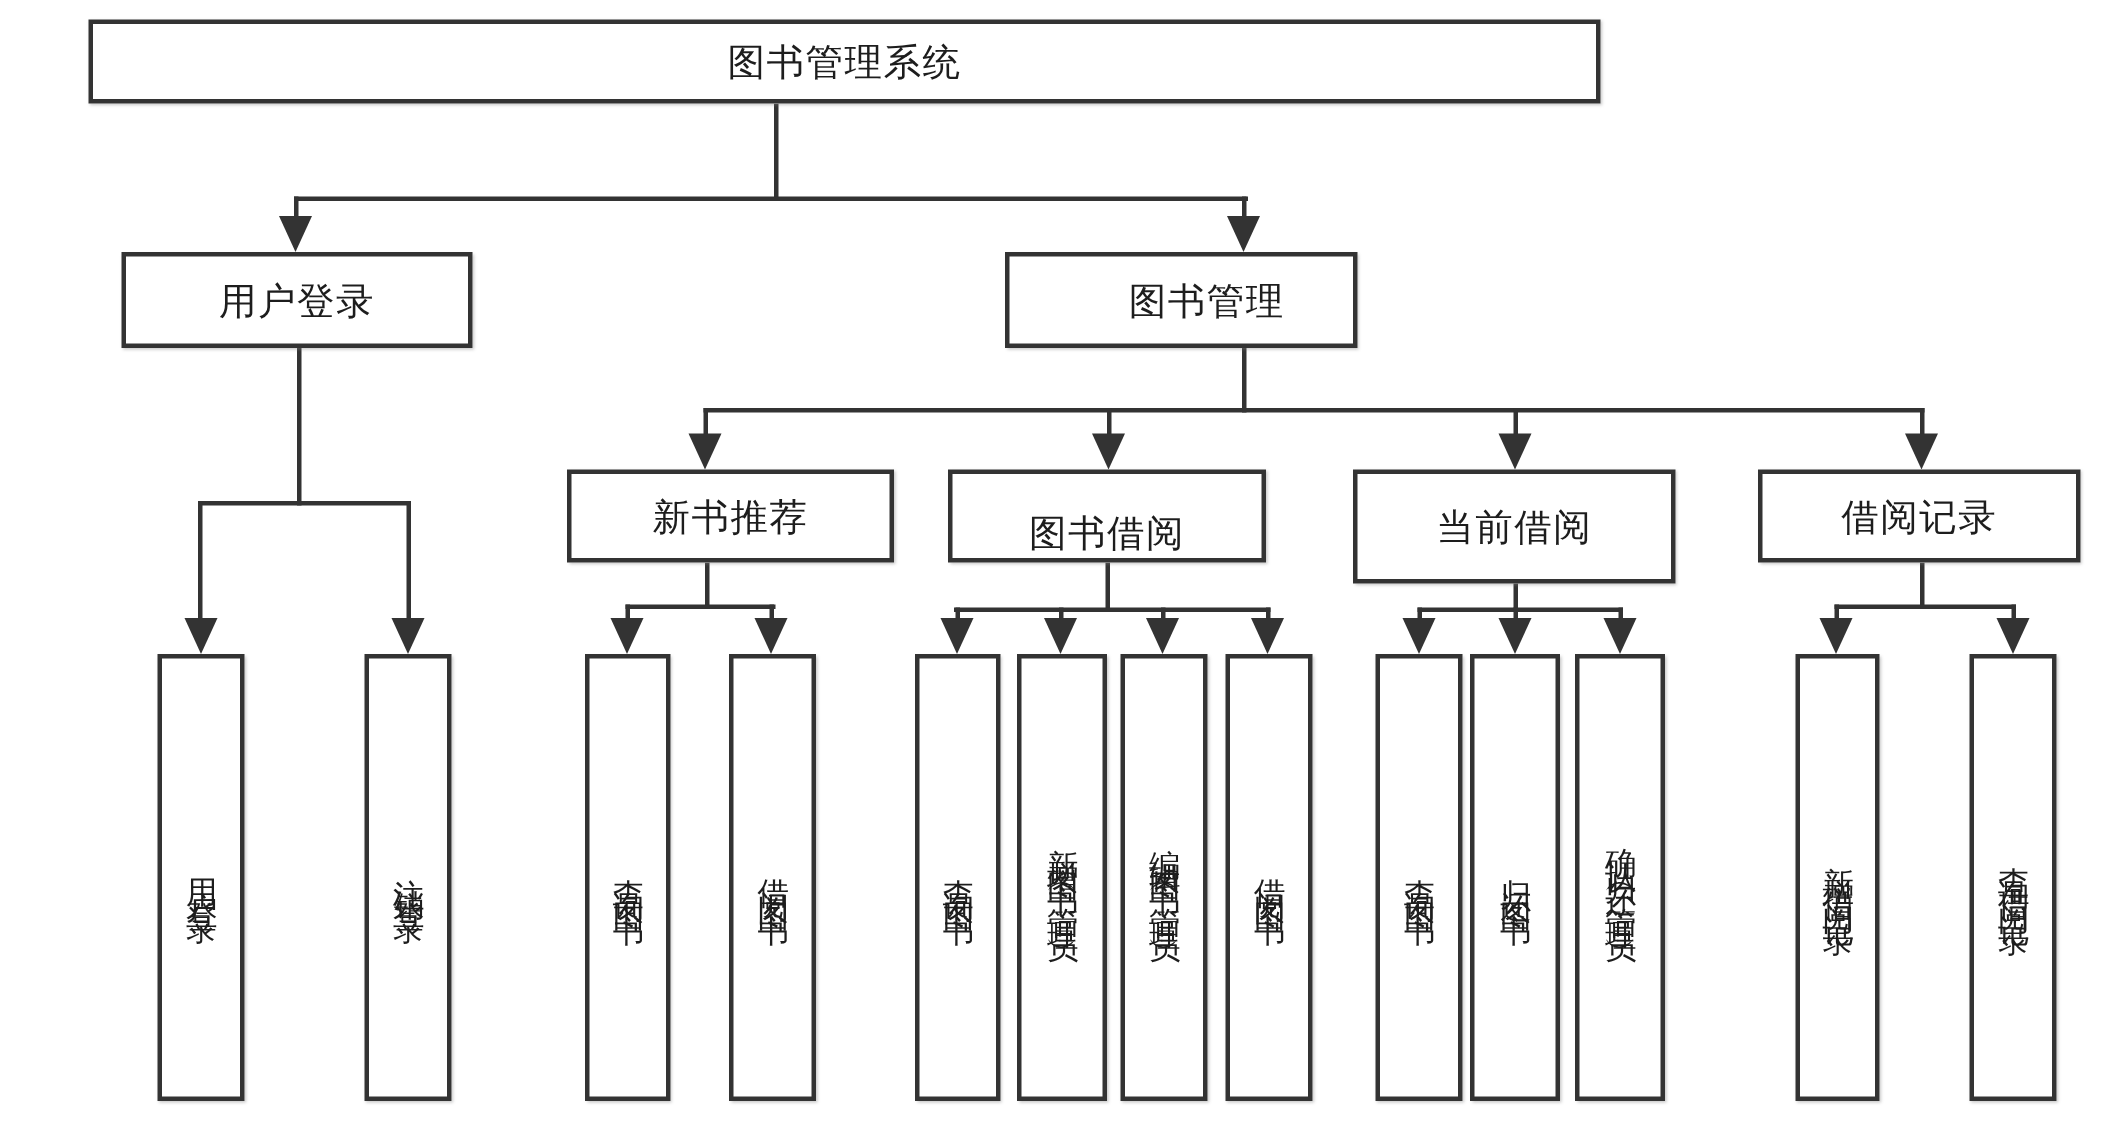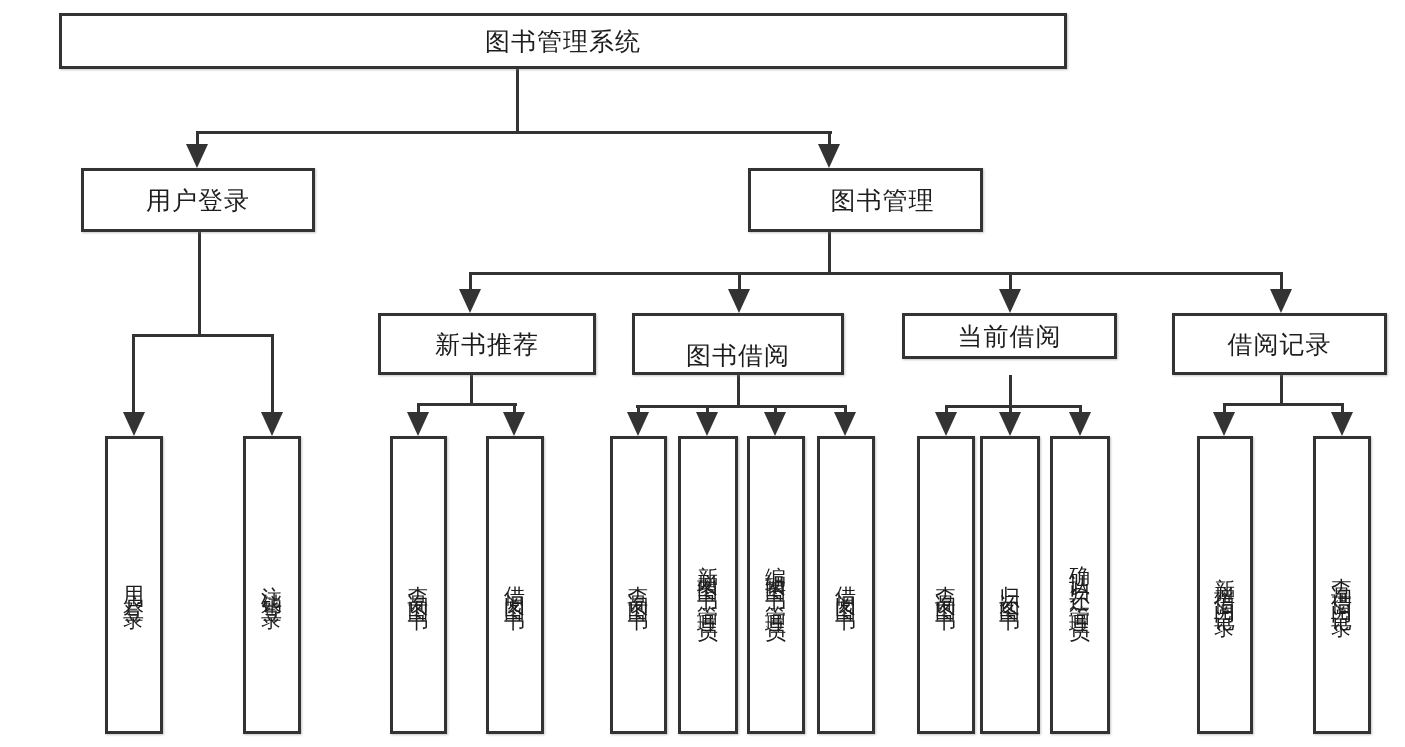--- a/index.html
+++ b/index.html
@@ -98,31 +98,31 @@
   <div class="tri" style="left:1213px;top:412px;"></div>
   <div class="tri" style="left:1331px;top:412px;"></div>
 
   <div class="node" style="left:14px;top:13px;width:1008px;height:56px;margin-left:45px;">
     <span>图书管理系统</span>
   </div>
 
   <div class="node" style="left:81px;top:168px;width:234px;height:64px;">
     <span>用户登录</span>
   </div>
-  <div class="node" style="left:748px;top:168px;width:235px;height:64px;padding-left:34px;">
+  <div class="node" style="left:670px;top:168px;width:235px;height:64px;padding-left:34px;">
     <span>图书管理</span>
   </div>
 
   <div class="node" style="left:362px;top:313px;width:218px;height:62px;margin-left:16px;">
     <span>新书推荐</span>
   </div>
   <div class="node" style="left:632px;top:313px;width:212px;height:62px;align-items:flex-end;">
     <span>图书借阅</span>
   </div>
-  <div class="node" style="left:902px;top:313px;width:215px;height:46px;">
+  <div class="node" style="left:902px;top:313px;width:215px;height:76px;">
     <span>当前借阅</span>
   </div>
   <div class="node" style="left:1172px;top:313px;width:215px;height:62px;">
     <span>借阅记录</span>
   </div>
 
   <div class="node leaf" style="left:105px;top:436px;width:58px;height:298px;">
     <span class="vtext">用户登录</span>
   </div>
   <div class="node leaf" style="left:243px;top:436px;width:58px;height:298px;">

